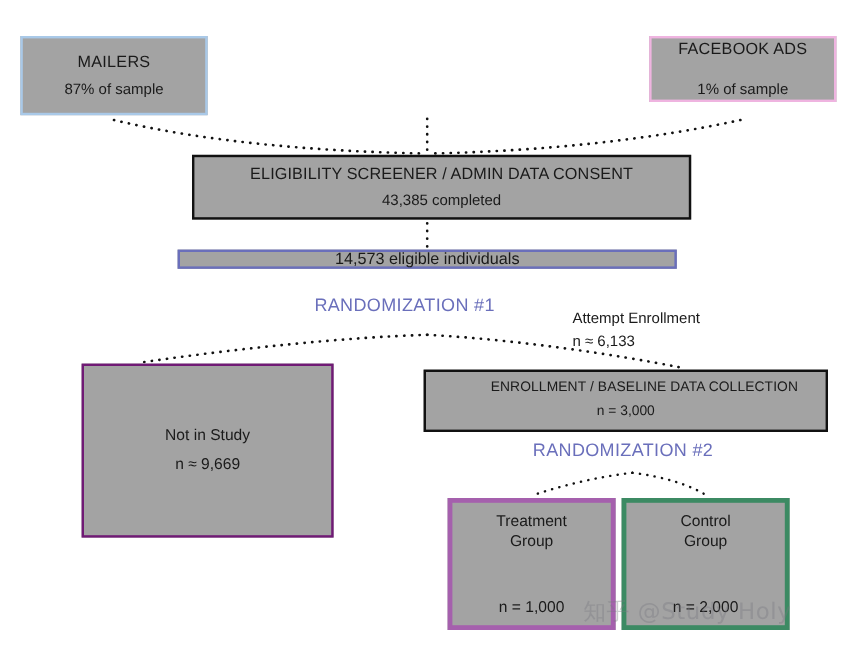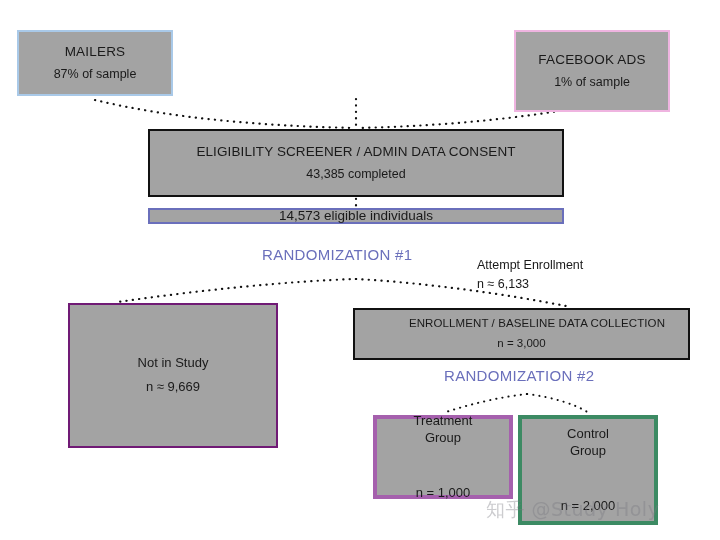--- a/index.html
+++ b/index.html
@@ -32,29 +32,30 @@
   
   #src-mailers {
     left: 17px; top: 30px; width: 156px; height: 66px;
     border: 2px solid #a9c9e8;
   }
   #src-banner {
     left: 280px; top: 30px; width: 156px; height: 66px;
     border: 2px solid #d8c55c;
   }
   #src-facebook {
-    left: 514px; top: 30px; width: 156px; height: 82px;
+    left: 541px; top: 30px; width: 156px; height: 55px;
     border: 2px solid #efb4e0;
+    justify-content: space-between;
   }
   .src .line1 { font-size: 13.5px; letter-spacing: .2px; }
   .src .line2 { font-size: 12.5px; margin-top: 4px; }
 
   
   #screener {
-    left: 148px; top: 129px; width: 416px; height: 68px;
+    left: 160px; top: 129px; width: 416px; height: 54px;
     border: 2.5px solid #111111;
   }
   #screener .line1 { font-size: 13.5px; letter-spacing: .1px; }
   #screener .line2 { font-size: 12.5px; margin-top: 3px; }
 
   
   #eligible {
     left: 148px; top: 208px; width: 416px; height: 16px;
     border: 2px solid #6a6fbb;
   }
@@ -92,21 +93,21 @@
   
   #enrollment {
     left: 353px; top: 308px; width: 337px; height: 52px;
     border: 2.5px solid #111111;
   }
   #enrollment .line1 { font-size: 11.5px; letter-spacing: .1px; margin-left: 31px; }
   #enrollment .line2 { font-size: 11.5px; margin-top: 4px; }
 
   
   #treatment {
-    left: 373px; top: 415px; width: 140px; height: 84px;
+    left: 373px; top: 415px; width: 140px; height: 110px;
     border: 4px solid #a560ad;
   }
   #control {
     left: 518px; top: 415px; width: 140px; height: 110px;
     border: 4px solid #3c8a63;
   }
   .group .line1 { font-size: 13px; }
   .group .line2 { font-size: 13px; margin-top: 37px; }
 
   

